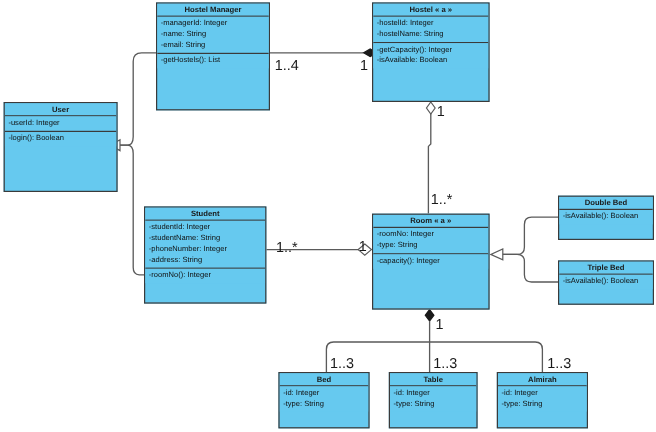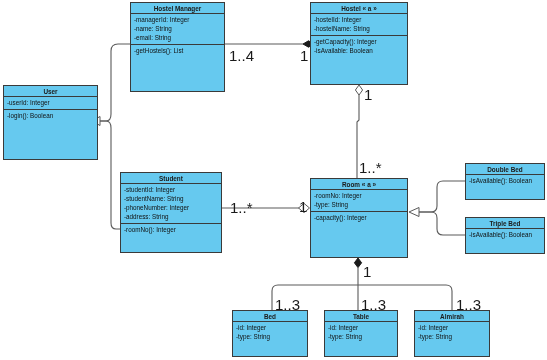--- a/index.html
+++ b/index.html
@@ -55,21 +55,21 @@
     border-bottom: none;
   }
   .feat {
     font-size: 6.3px;
     line-height: 9px;
     color: #111111;
     white-space: nowrap;
   }
   .mult {
     position: absolute;
-    font-size: 15px;
+    font-size: 12px;
     color: #1a1a1a;
     white-space: nowrap;
   }
 </style>
 </head>
 <body>
 
 <div id="canvas">
 
   <svg id="wires" viewBox="0 0 547 360" width="547" height="360">

